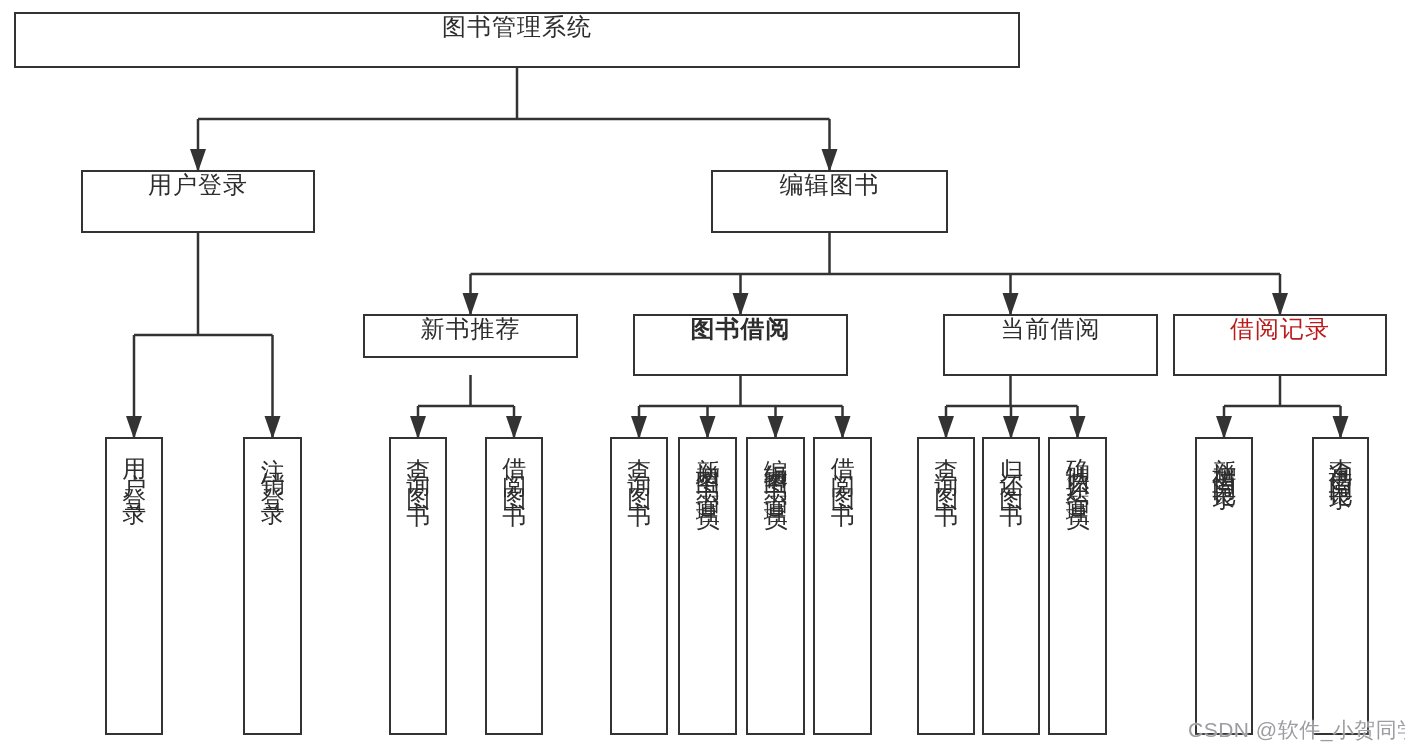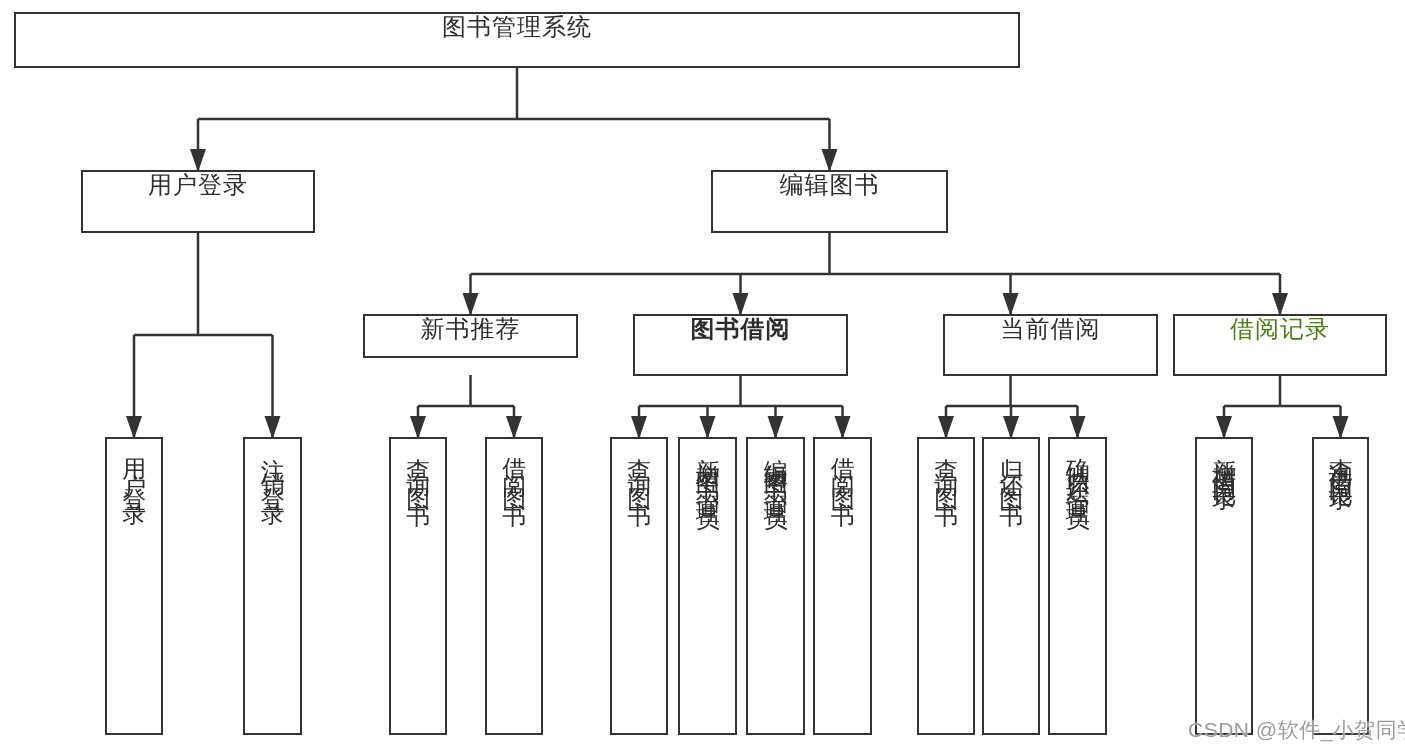--- a/index.html
+++ b/index.html
@@ -124,21 +124,21 @@
     <div class="node h" style="left: 363px; top: 314px; width: 215px; height: 44px; border-color: rgb(51, 51, 51);">
       <span style="color: rgb(45, 45, 45);">新书推荐</span>
     </div>
     <div class="node h" style="left: 633px; top: 314px; width: 215px; height: 62px; border-color: rgb(51, 51, 51);">
       <span style="color: rgb(45, 45, 45); font-weight: bold;">图书借阅</span>
     </div>
     <div class="node h" style="left: 903px; top: 314px; width: 215px; height: 62px; border-color: rgb(51, 51, 51); margin-left: 40px;">
       <span style="color: rgb(45, 45, 45);">当前借阅</span>
     </div>
     <div class="node h" style="left: 1173px; top: 314px; width: 214px; height: 62px; border-color: rgb(51, 51, 51);">
-      <span style="color: #4d7c0f;">借阅记录</span>
+      <span style="color: #b91c1c;">借阅记录</span>
     </div>
     <div class="node v sp-s" style="left: 105px; top: 437px; width: 58px; height: 298px; border-color: rgb(51, 51, 51);">
       <span style="color: rgb(45, 45, 45);">用户登录</span>
     </div>
     <div class="node v sp-s" style="left: 243px; top: 437px; width: 59px; height: 298px; border-color: rgb(51, 51, 51);">
       <span style="color: rgb(45, 45, 45);">注销登录</span>
     </div>
     <div class="node v sp-s" style="left: 389px; top: 437px; width: 58px; height: 298px; border-color: rgb(51, 51, 51);">
       <span style="color: rgb(45, 45, 45);">查询图书</span>
     </div>

